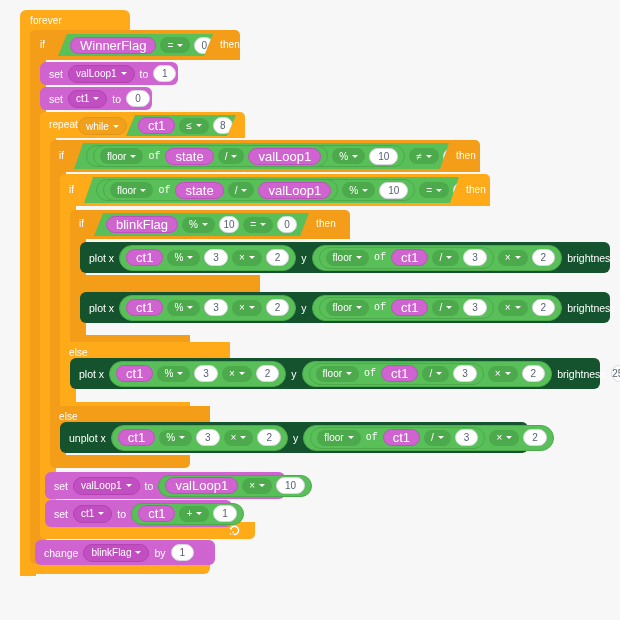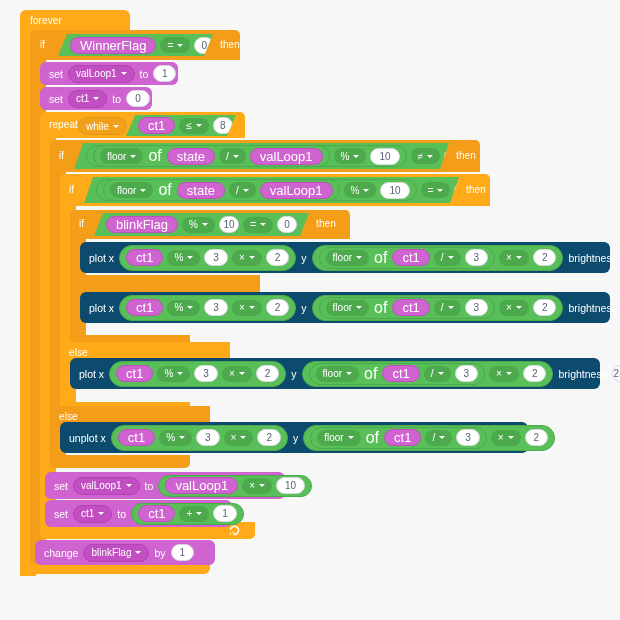--- a/index.html
+++ b/index.html
@@ -9,21 +9,21 @@
     font-family:"Liberation Sans", sans-serif;
     -webkit-font-smoothing:antialiased;
     overflow:hidden;
   }
   #canvas{position:relative;width:620px;height:620px;}
 
   
   .ctrl{background:#ffab19;}
   .ctrl-d{background:#f49d18;}
   .var{background:#cf63cf;}
-  .led{background:#0c4a6e;text-align:center;}
+  .led{background:#14532d;text-align:center;}
 
   .stack{
     position:absolute;
     border-radius:5px;
     box-sizing:border-box;
   }
 
   .row{
     position:absolute;
     display:flex;
@@ -84,21 +84,21 @@
     font-size:10px;color:#fff;
     margin:0 2px;
   }
   .dd.ctrlf{background:#f0a01a;border:1px solid #e2951a;color:#fff;}
   .dd.varf{background:#c24fc2;border:1px solid #b342b3;color:#fff;}
   .caret{
     width:0;height:0;border-left:3.2px solid transparent;border-right:3.2px solid transparent;
     border-top:3.6px solid #fff;display:inline-block;
   }
   .txt{font-size:10.5px;color:#fff;padding:0 3px;}
-  .txt.small{font-size:16px;}
+  .txt.small{font-size:10px;font-family:Liberation Mono, monospace;}
 </style>
 </head>
 <body>
 
 <div id="canvas">
 
   <div class="stack ctrl" style="left:20px;top:10px;width:110px;height:22px;border-radius:6px 6px 0 0;"></div>
   <div class="lbl" style="position:absolute;left:26px;top:16px;">forever</div>
   <div class="stack ctrl" style="left:20px;top:30px;width:16px;height:546px;border-radius:0;"></div>
   <div class="stack ctrl" style="left:20px;top:560px;width:190px;height:14px;border-radius:0 0 6px 6px;"></div>

